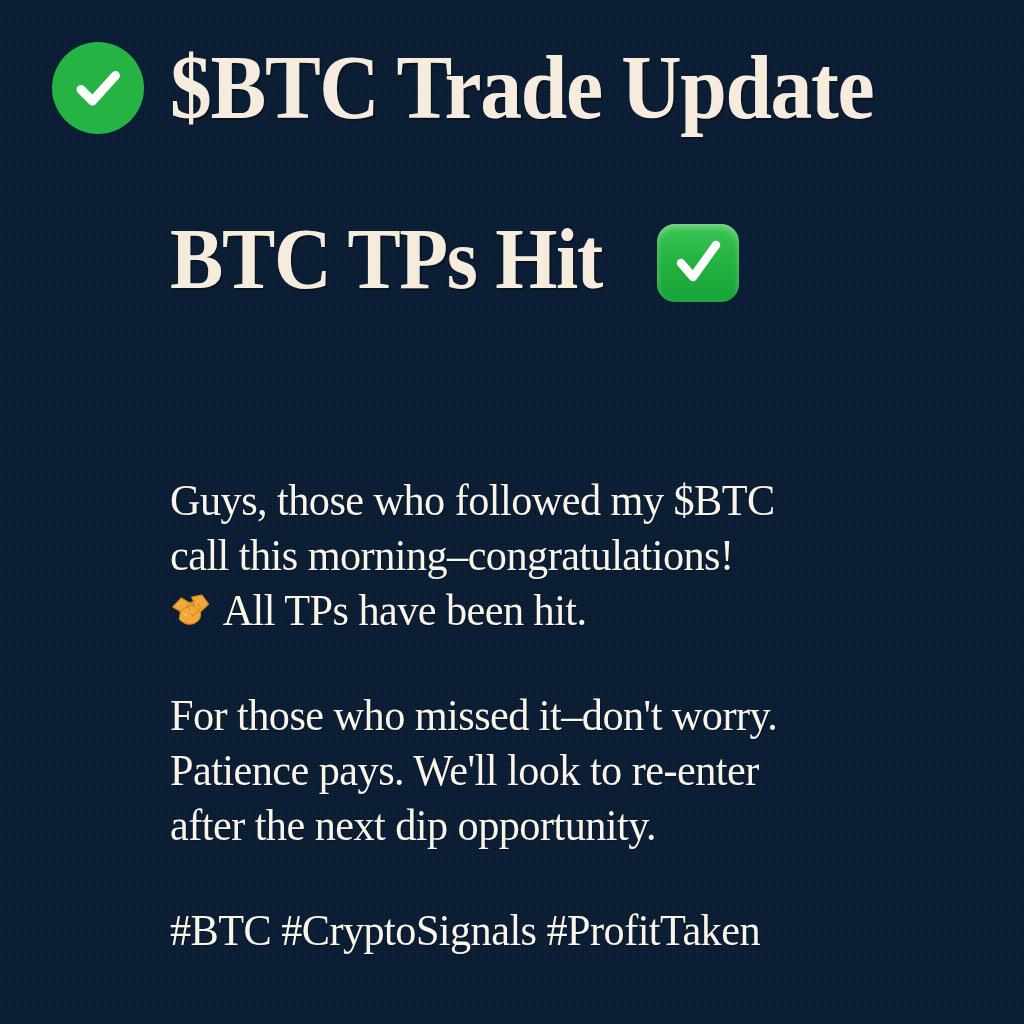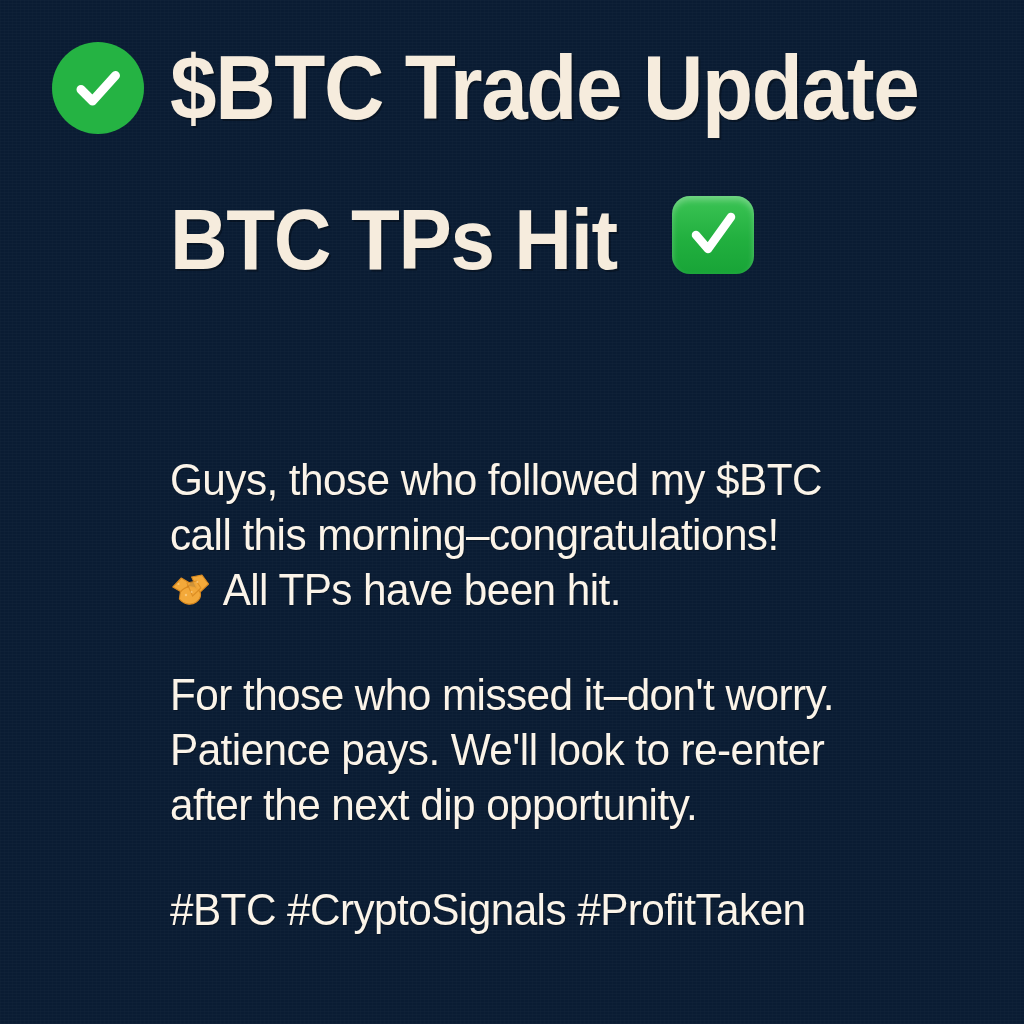--- a/index.html
+++ b/index.html
@@ -6,21 +6,21 @@
     margin: 0;
     padding: 0;
     background: #0A1C33;
   }
   #poster {
     position: relative;
     width: 1024px;
     height: 1024px;
     background: #0A1C33;
     overflow: hidden;
-    font-family: Liberation Sans, sans-serif;
+    font-family: Liberation Serif, serif;
     -webkit-font-smoothing: antialiased;
   }
   
   #grain {
     position: absolute;
     inset: 0;
     pointer-events: none;
     opacity: .035;
     background-image:
       repeating-linear-gradient(0deg, rgba(255,255,255,.5) 0 1px, transparent 1px 3px),
@@ -62,21 +62,21 @@
 
   
   .headline {
     position: absolute;
     left: 170px;
     top: 196px;
     width: 820px;
   }
   .headline-line {
     display: flex;
-    align-items: flex-start;
+    align-items: flex-end;
     gap: 22px;
     height: 106px;
   }
   .headline-line .txt {
     font-size: 86px;
     line-height: 1;
     font-weight: 700;
     color: #F6ECDD;
     letter-spacing: -1.5px;
     transform: scaleX(.93);
@@ -94,21 +94,21 @@
     justify-content: center;
     flex: none;
     box-shadow: inset 0 4px 6px rgba(255,255,255,.30);
   }
   .check-square svg { display: block; }
 
   
   .body-copy {
     position: absolute;
     left: 170px;
-    top: 452px;
+    top: 473px;
     width: 790px;
   }
   .para {
     font-size: 45px;
     line-height: 55px;
     color: #FBF4E9;
     letter-spacing: -0.6px;
     transform: scaleX(.94);
     transform-origin: left top;
     text-shadow: 1px 1px 0 rgba(0,0,0,.28);

